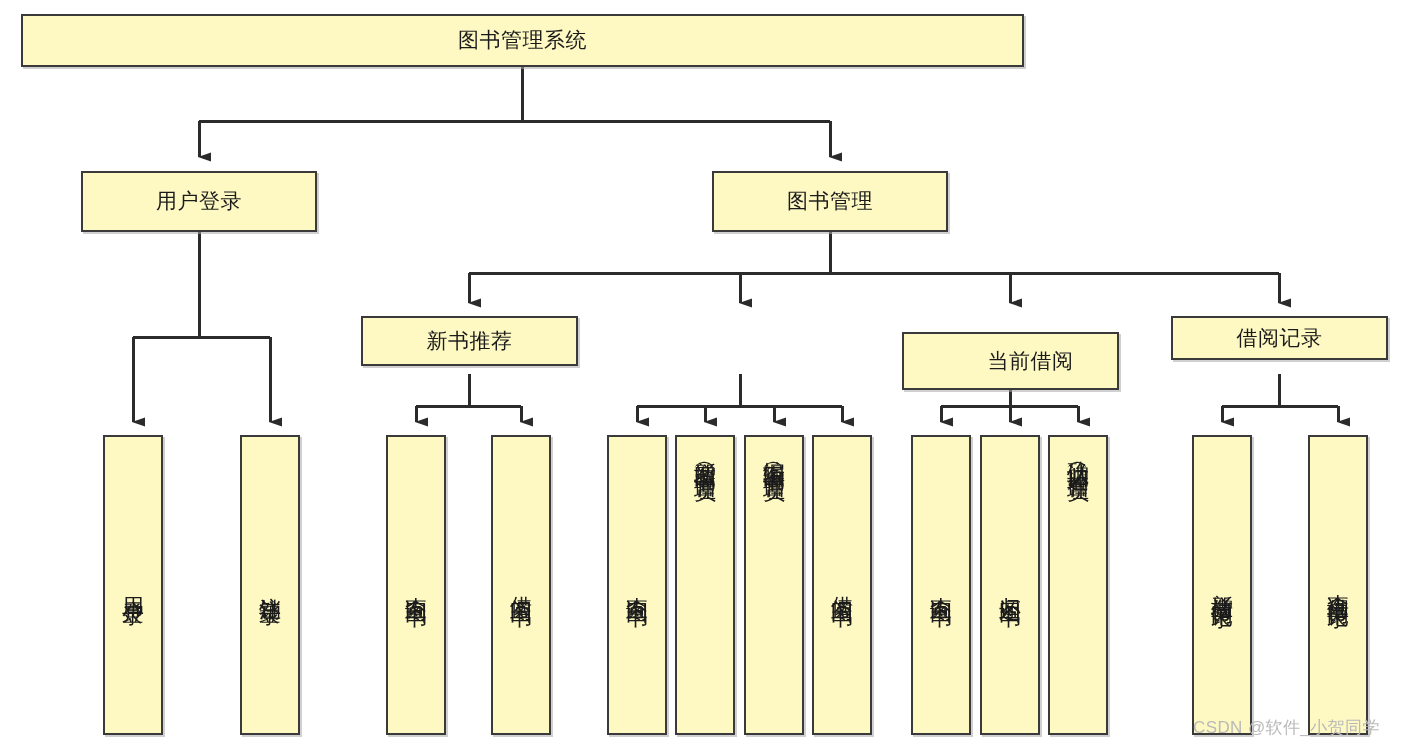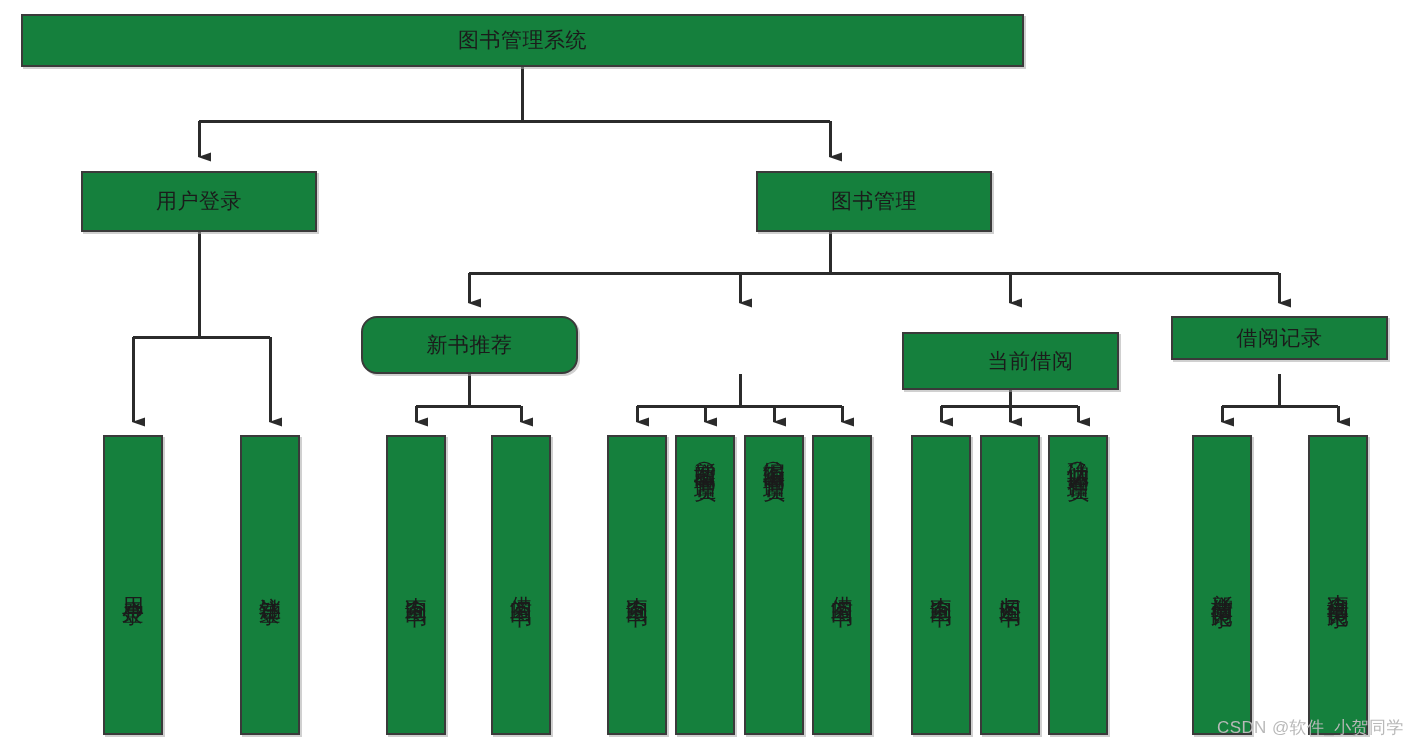--- a/index.html
+++ b/index.html
@@ -22,21 +22,21 @@
     position: absolute;
     left: 0;
     top: 0;
     width: 1405px;
     height: 747px;
     display: block;
   }
   .node-box {
     position: absolute;
     box-sizing: border-box;
-    background: #15803d;
+    background: #fef9c3;
     border: 2.5px solid #3a3a3a;
     box-shadow: 2px 2px 0 rgba(170,170,170,0.55);
     display: flex;
     align-items: center;
     justify-content: center;
     text-align: right;
   }
   .node-label {
     color: #1b1b1b;
     font-size: 21px;
@@ -62,21 +62,20 @@
   .leaf.align-top .node-label {
     align-self: flex-start;
   }
   .watermark {
     position: absolute;
     color: #b9b9b9;
     font-size: 17px;
     letter-spacing: 0.4px;
     white-space: nowrap;
     user-select: none;
-    padding-left: 24px;
   }
 </style>
 </head>
 <body>
 
 <div id="diagram-root">
 
   <svg id="diagram-svg" viewBox="0 0 1405 747">
     <defs>
       <marker id="arrowhead" markerWidth="10" markerHeight="13" refX="5" refY="12" orient="auto" markerUnits="userSpaceOnUse">
@@ -129,25 +128,25 @@
   </svg>
 
   <div class="node-box" style="left:21px; top:14px; width:1003px; height:53px;">
     <span class="node-label">图书管理系统</span>
   </div>
 
   <div class="node-box" style="left:81px; top:171px; width:236px; height:61px;">
     <span class="node-label">用户登录</span>
   </div>
 
-  <div class="node-box" style="left:712px; top:171px; width:236px; height:61px;margin-left:44px;">
+  <div class="node-box" style="left:712px; top:171px; width:236px; height:61px;">
     <span class="node-label">图书管理</span>
   </div>
 
-  <div class="node-box" style="left:361px; top:316px; width:217px; height:58px;border-radius:16px;">
+  <div class="node-box" style="left:361px; top:316px; width:217px; height:50px;">
     <span class="node-label">新书推荐</span>
   </div>
 
 
   <div class="node-box" style="left:902px; top:332px; width:217px; height:58px;padding-left:40px;">
     <span class="node-label">当前借阅</span>
   </div>
 
   <div class="node-box" style="left:1171px; top:316px; width:217px; height:44px;">
     <span class="node-label">借阅记录</span>

